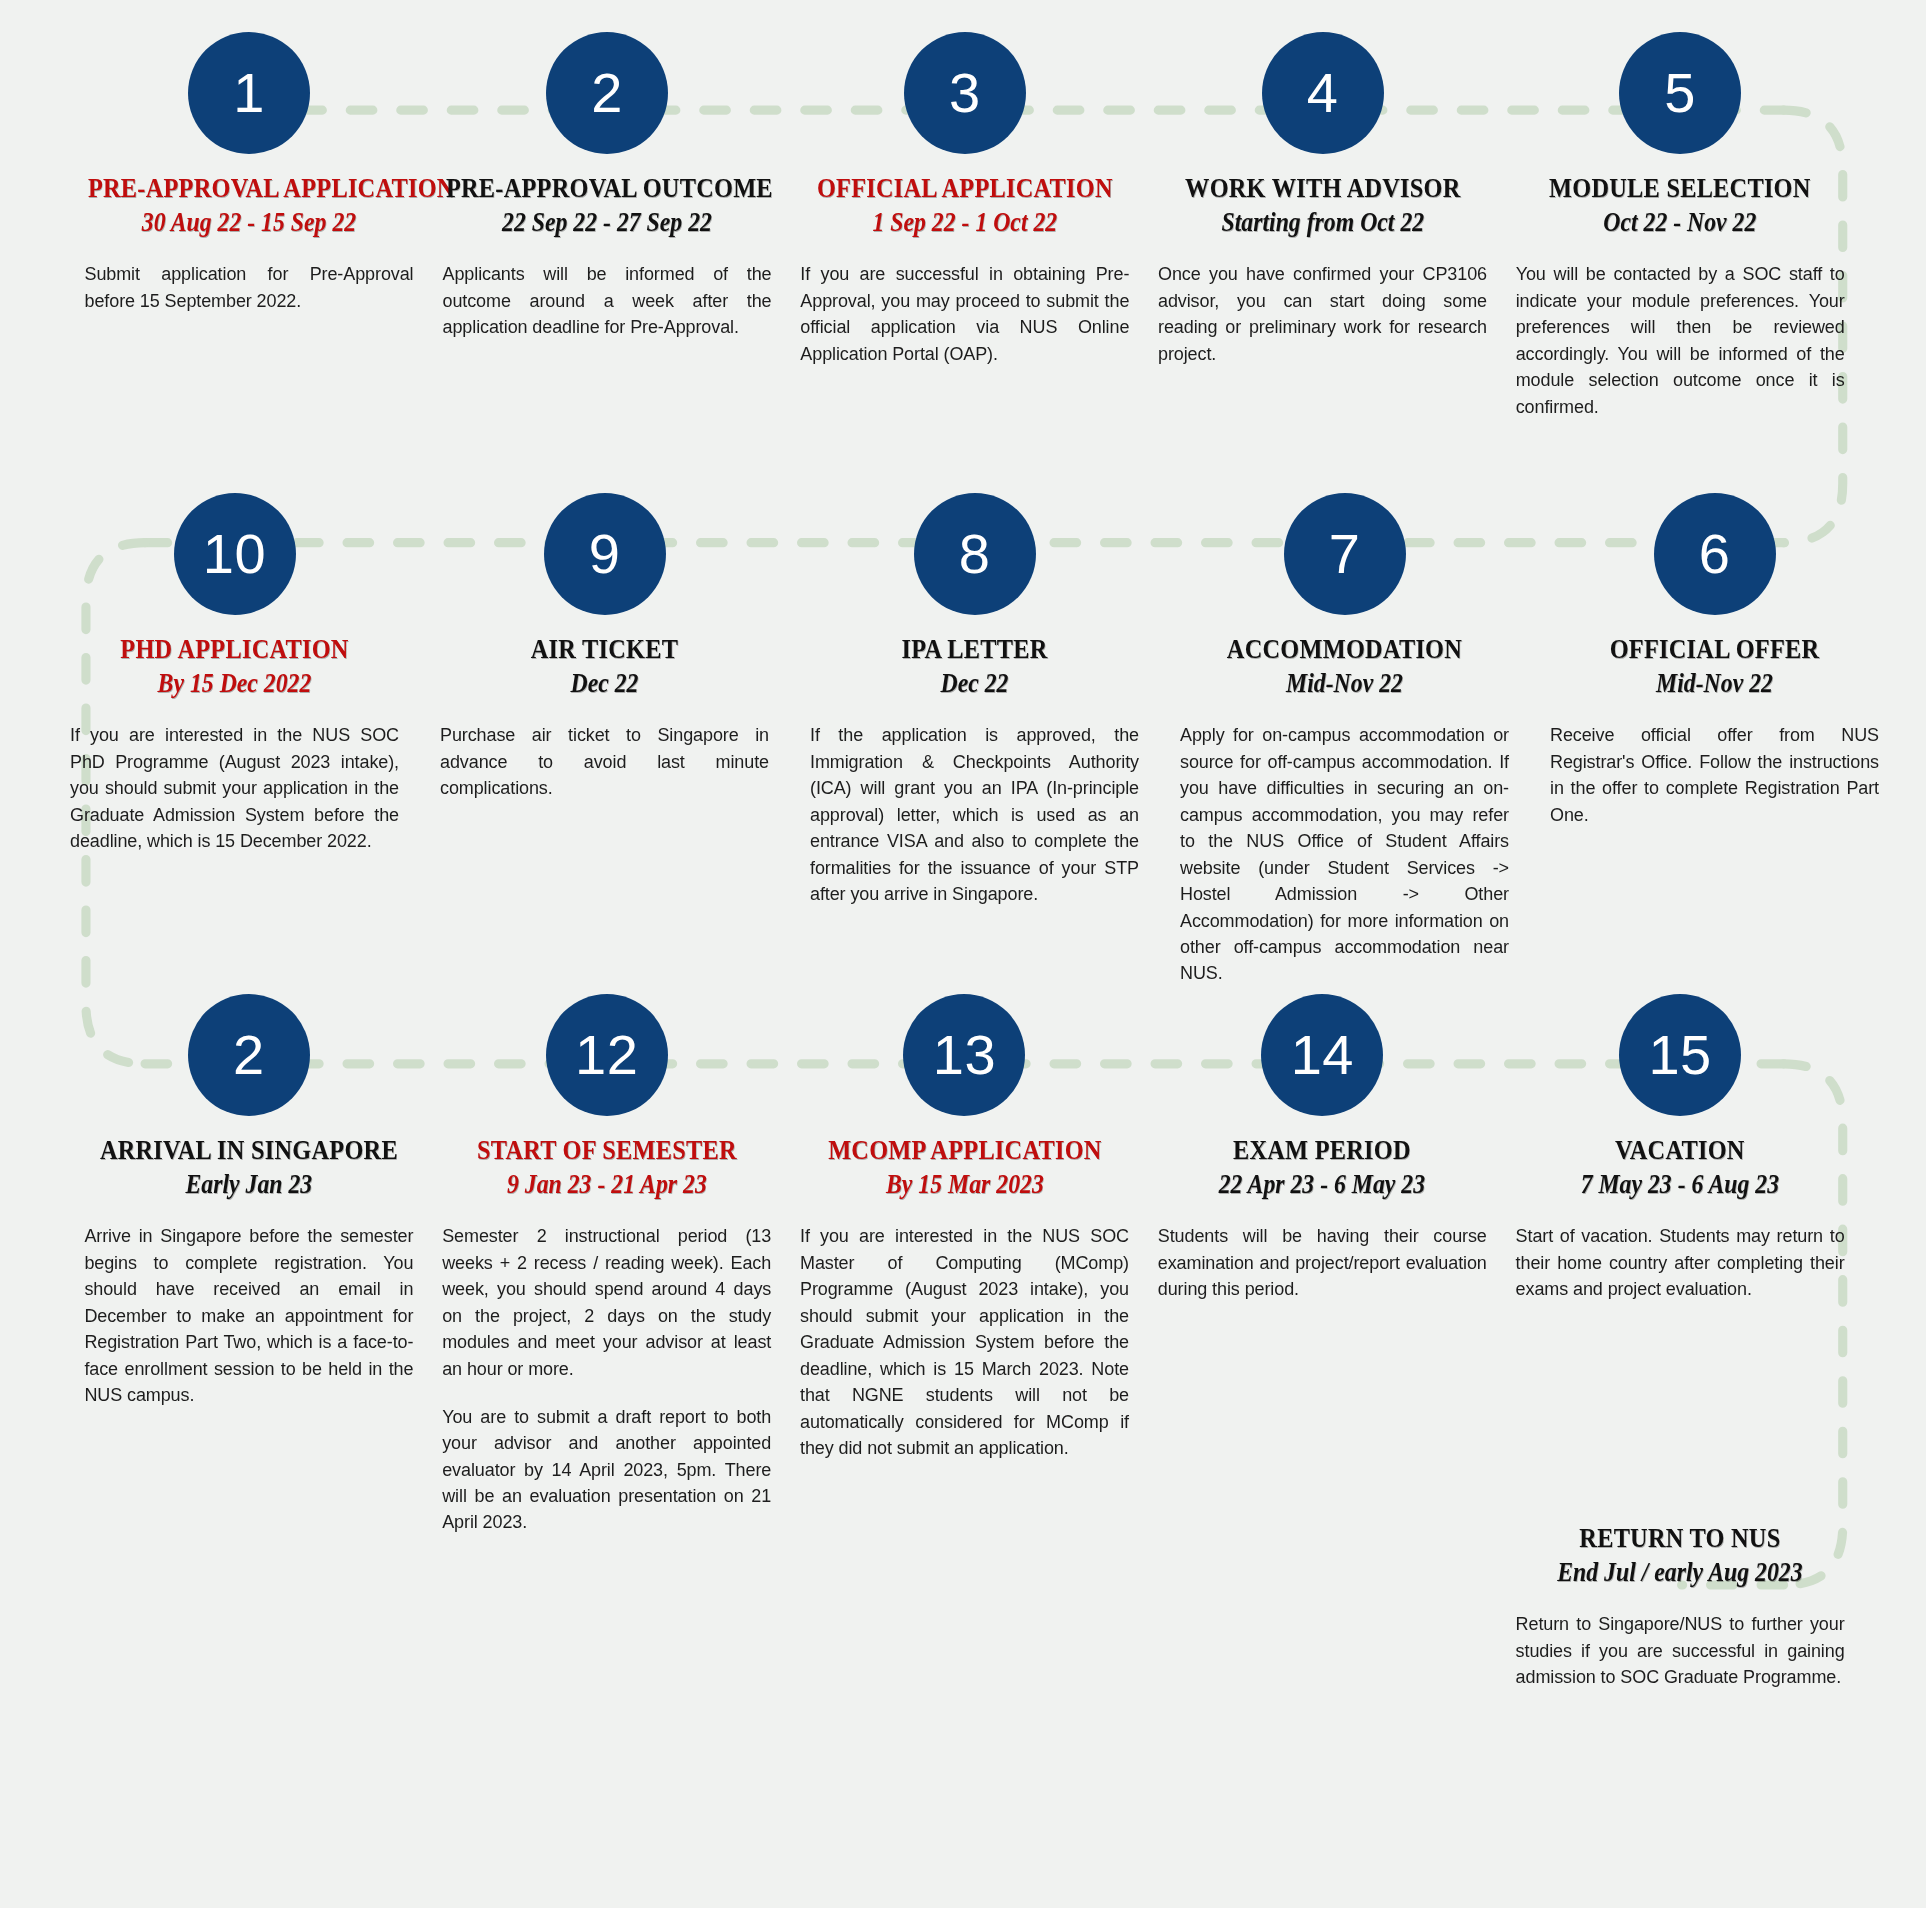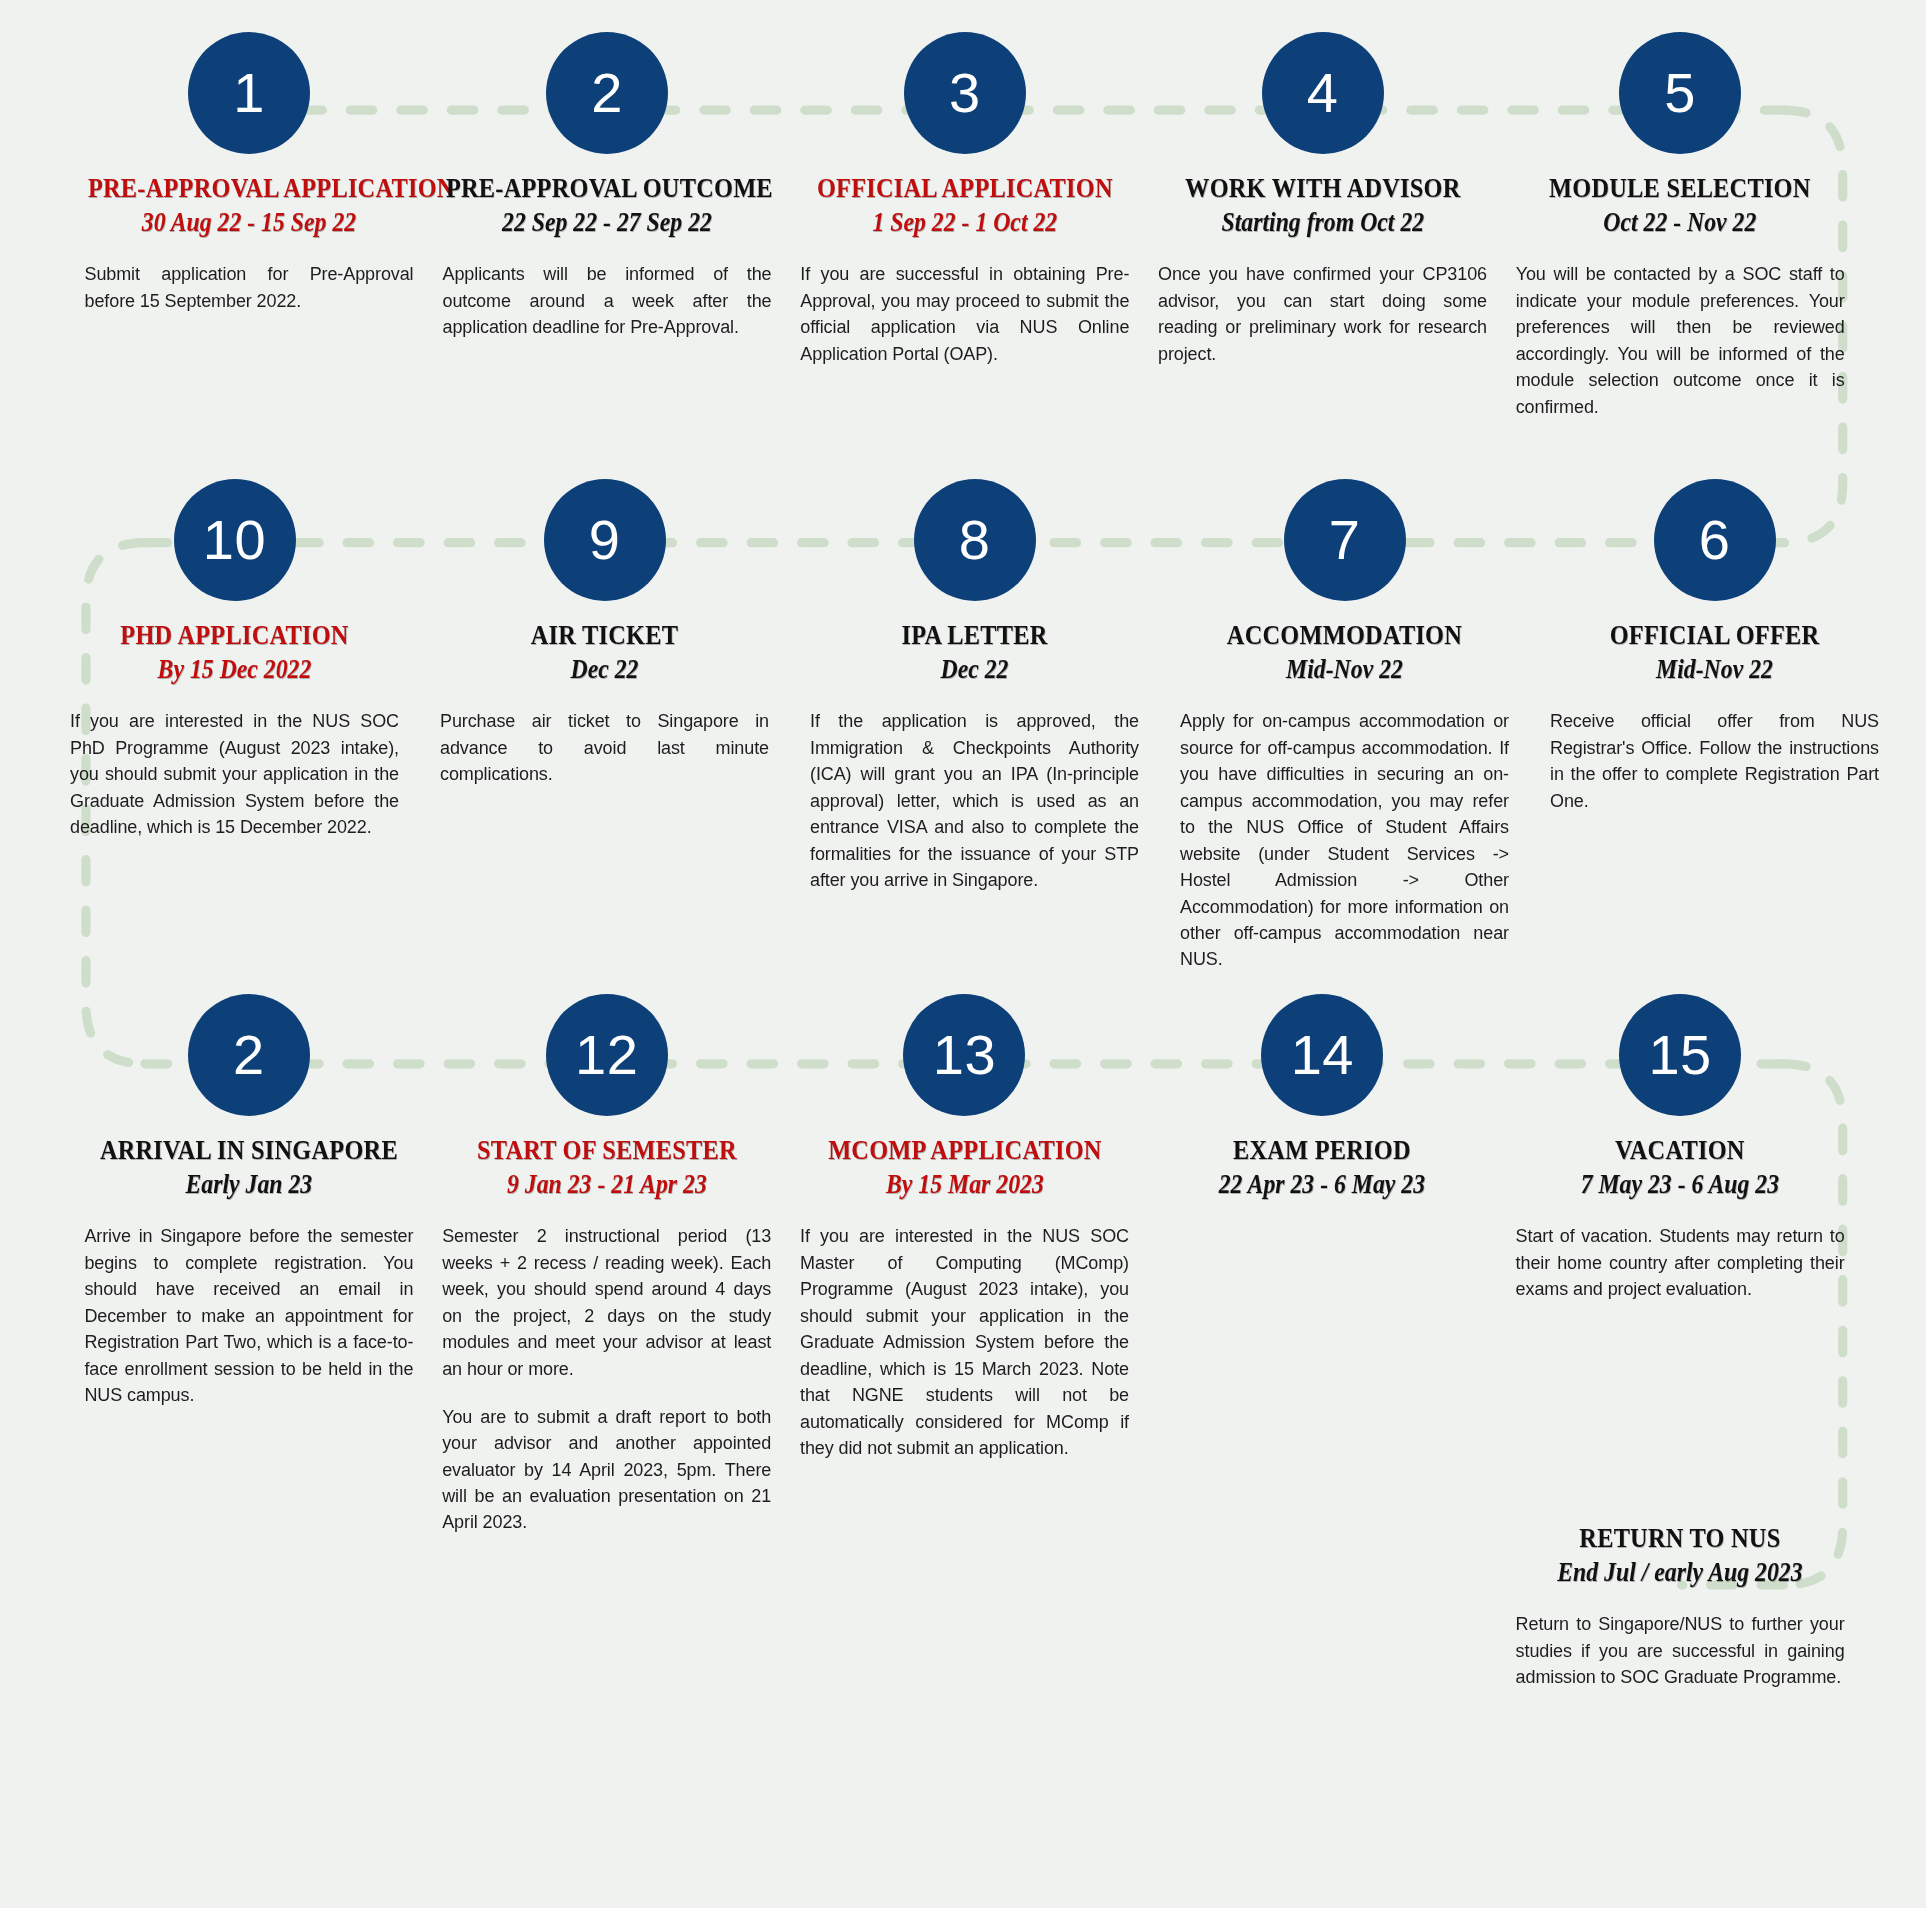--- a/index.html
+++ b/index.html
@@ -33,21 +33,21 @@
   
   .row {
     position: absolute;
     display: flex;
     left: 70px;
     width: 1789px;
     z-index: 2;
   }
 
   #row-1 { top: 32px; }
-  #row-2 { top: 479px; gap: 41px; }
+  #row-2 { top: 493px; gap: 41px; }
   #row-3 { top: 994px; }
   #row-4 { top: 1504px; }
 
   .step {
     width: 358px;
     position: relative;
     display: flex;
     flex-direction: column;
     align-items: center;
   }
@@ -297,20 +297,23 @@
         <p>If you are interested in the NUS SOC Master of Computing (MComp) Programme (August 2023 intake), you should submit your application in the Graduate Admission System before the deadline, which is 15 March 2023. Note that NGNE students will not be automatically considered for MComp if they did not submit an application.</p>
       </div>
     </div>
 
     <div class="step">
       <div class="circle">14</div>
       <div class="heading-block">
         <div class="step-title tone-dark">EXAM PERIOD</div>
         <div class="step-date tone-dark">22 Apr 23 - 6 May 23</div>
       </div>
+      <div class="body-block">
+        <p>Students will be having their course examination and project/report evaluation during this period.</p>
+      </div>
     </div>
 
     <div class="step">
       <div class="circle">15</div>
       <div class="heading-block">
         <div class="step-title tone-dark">VACATION</div>
         <div class="step-date tone-dark">7 May 23 - 6 Aug 23</div>
       </div>
       <div class="body-block">
         <p>Start of vacation. Students may return to their home country after completing their exams and project evaluation.</p>

